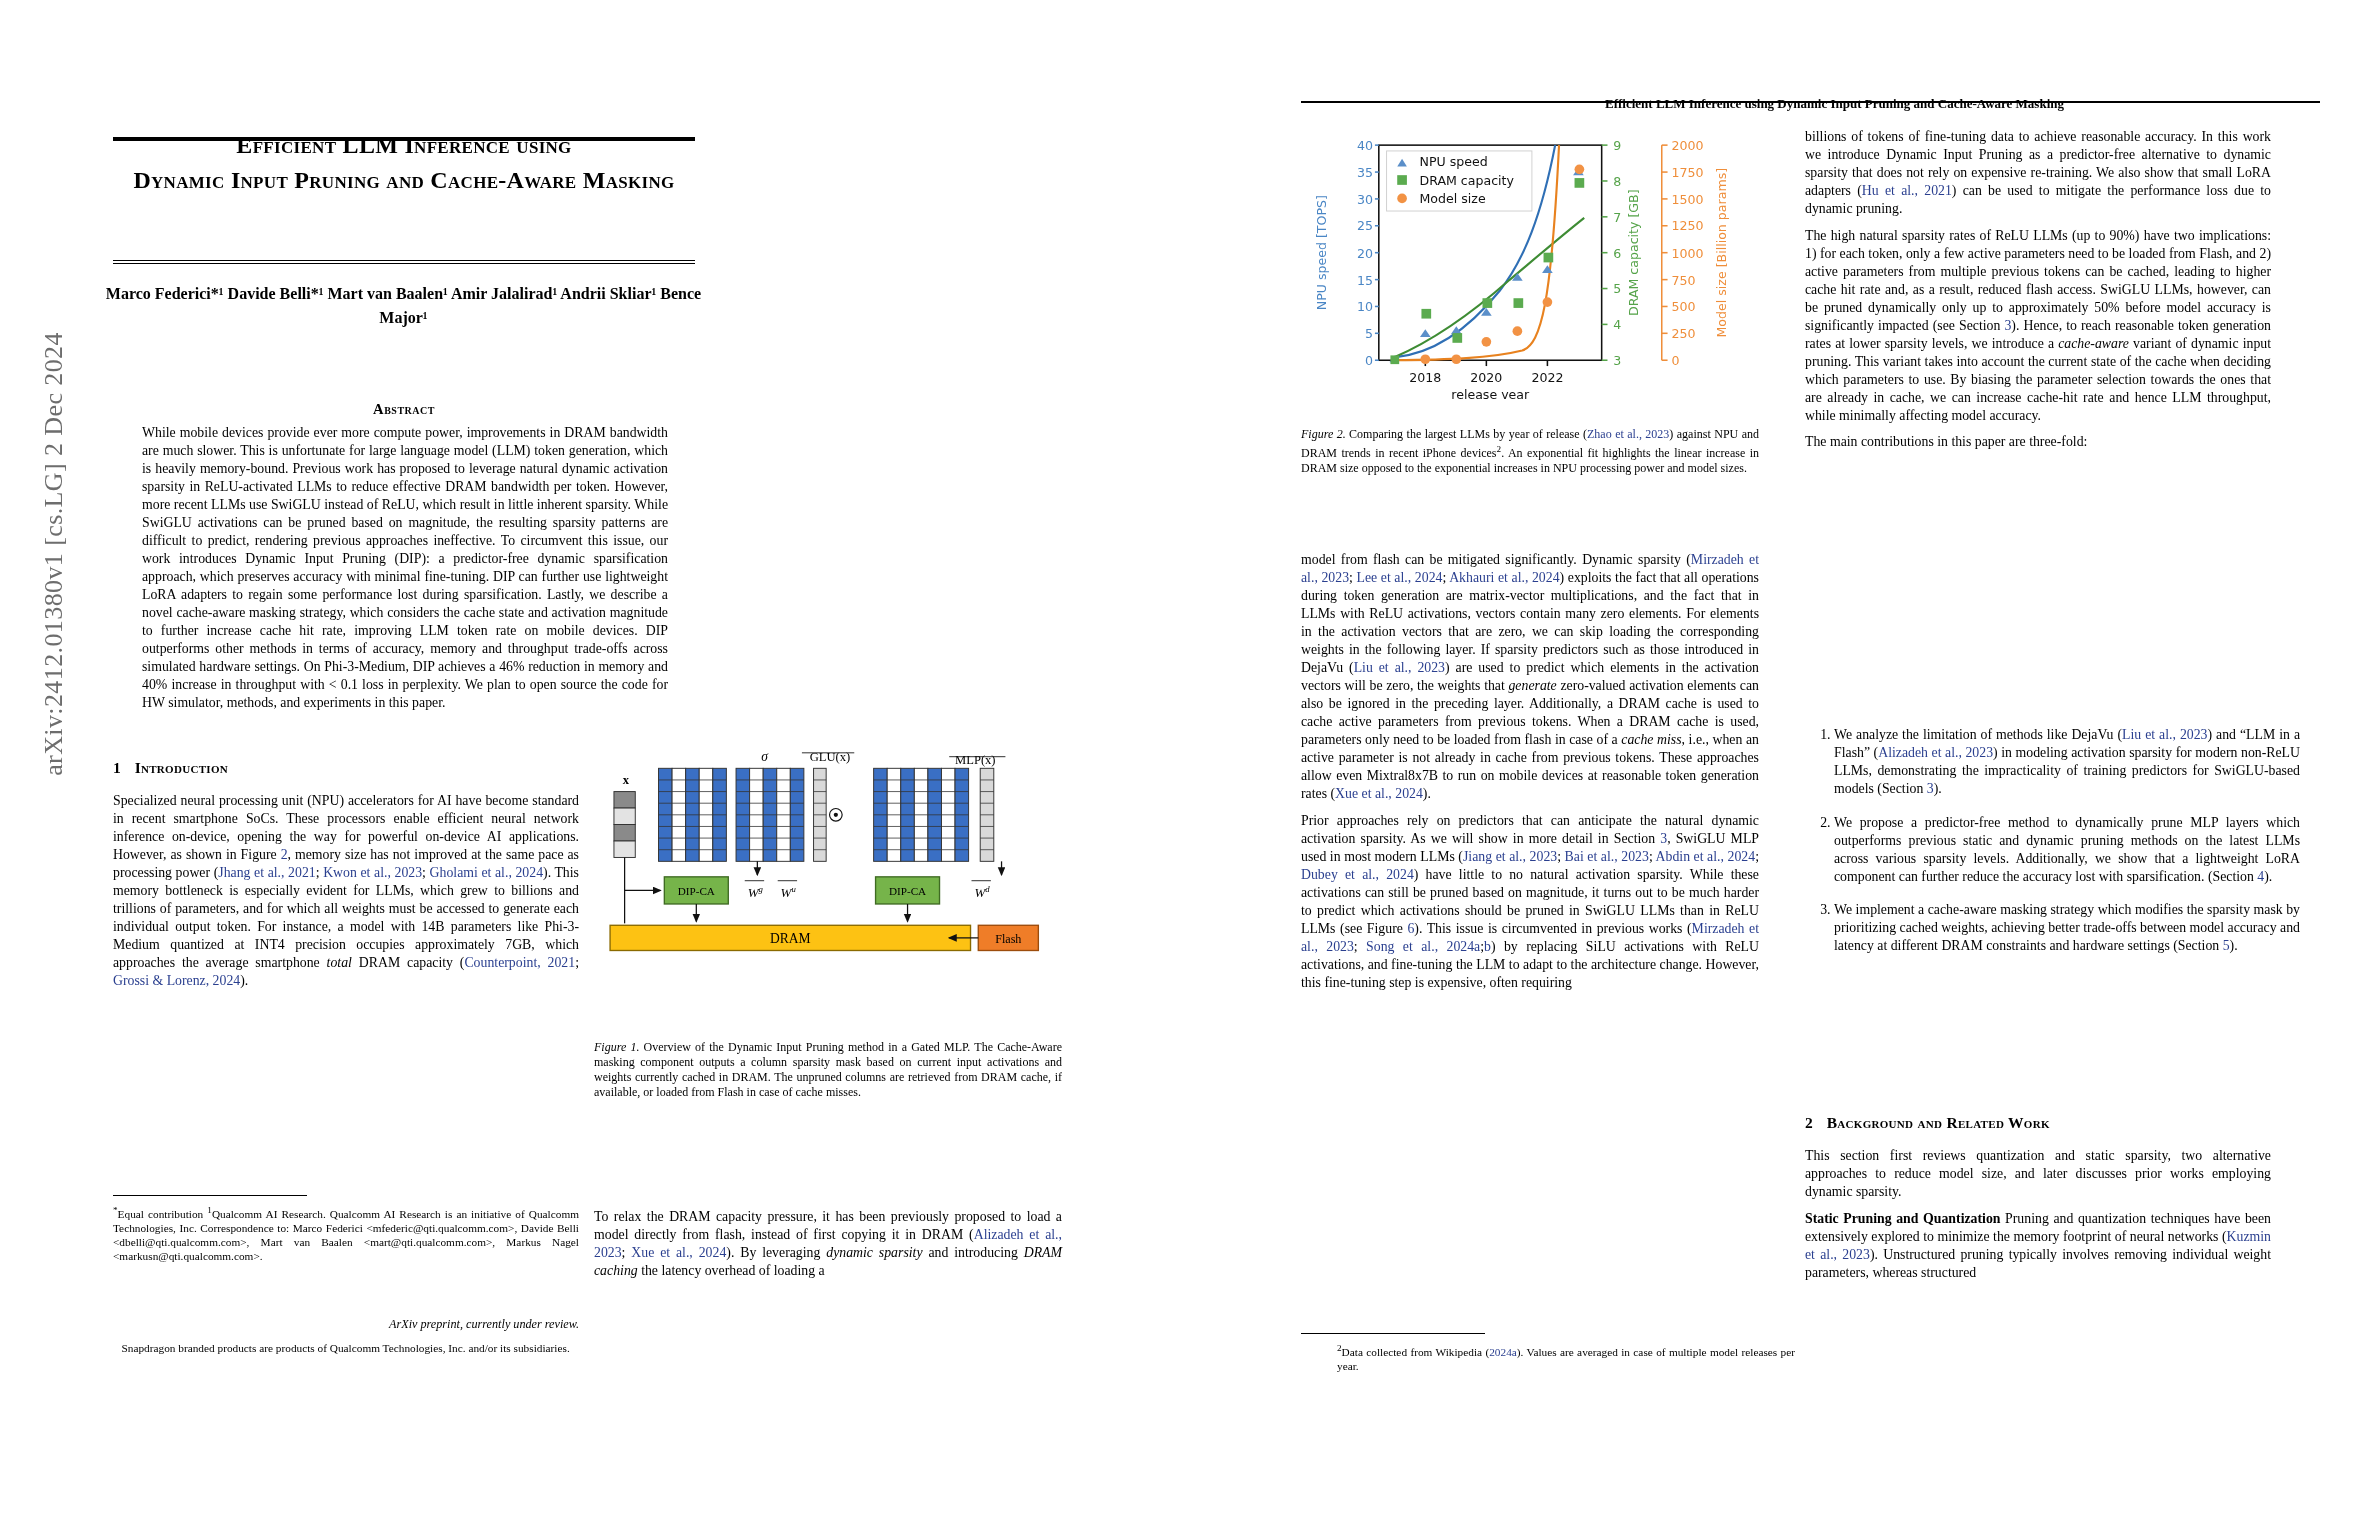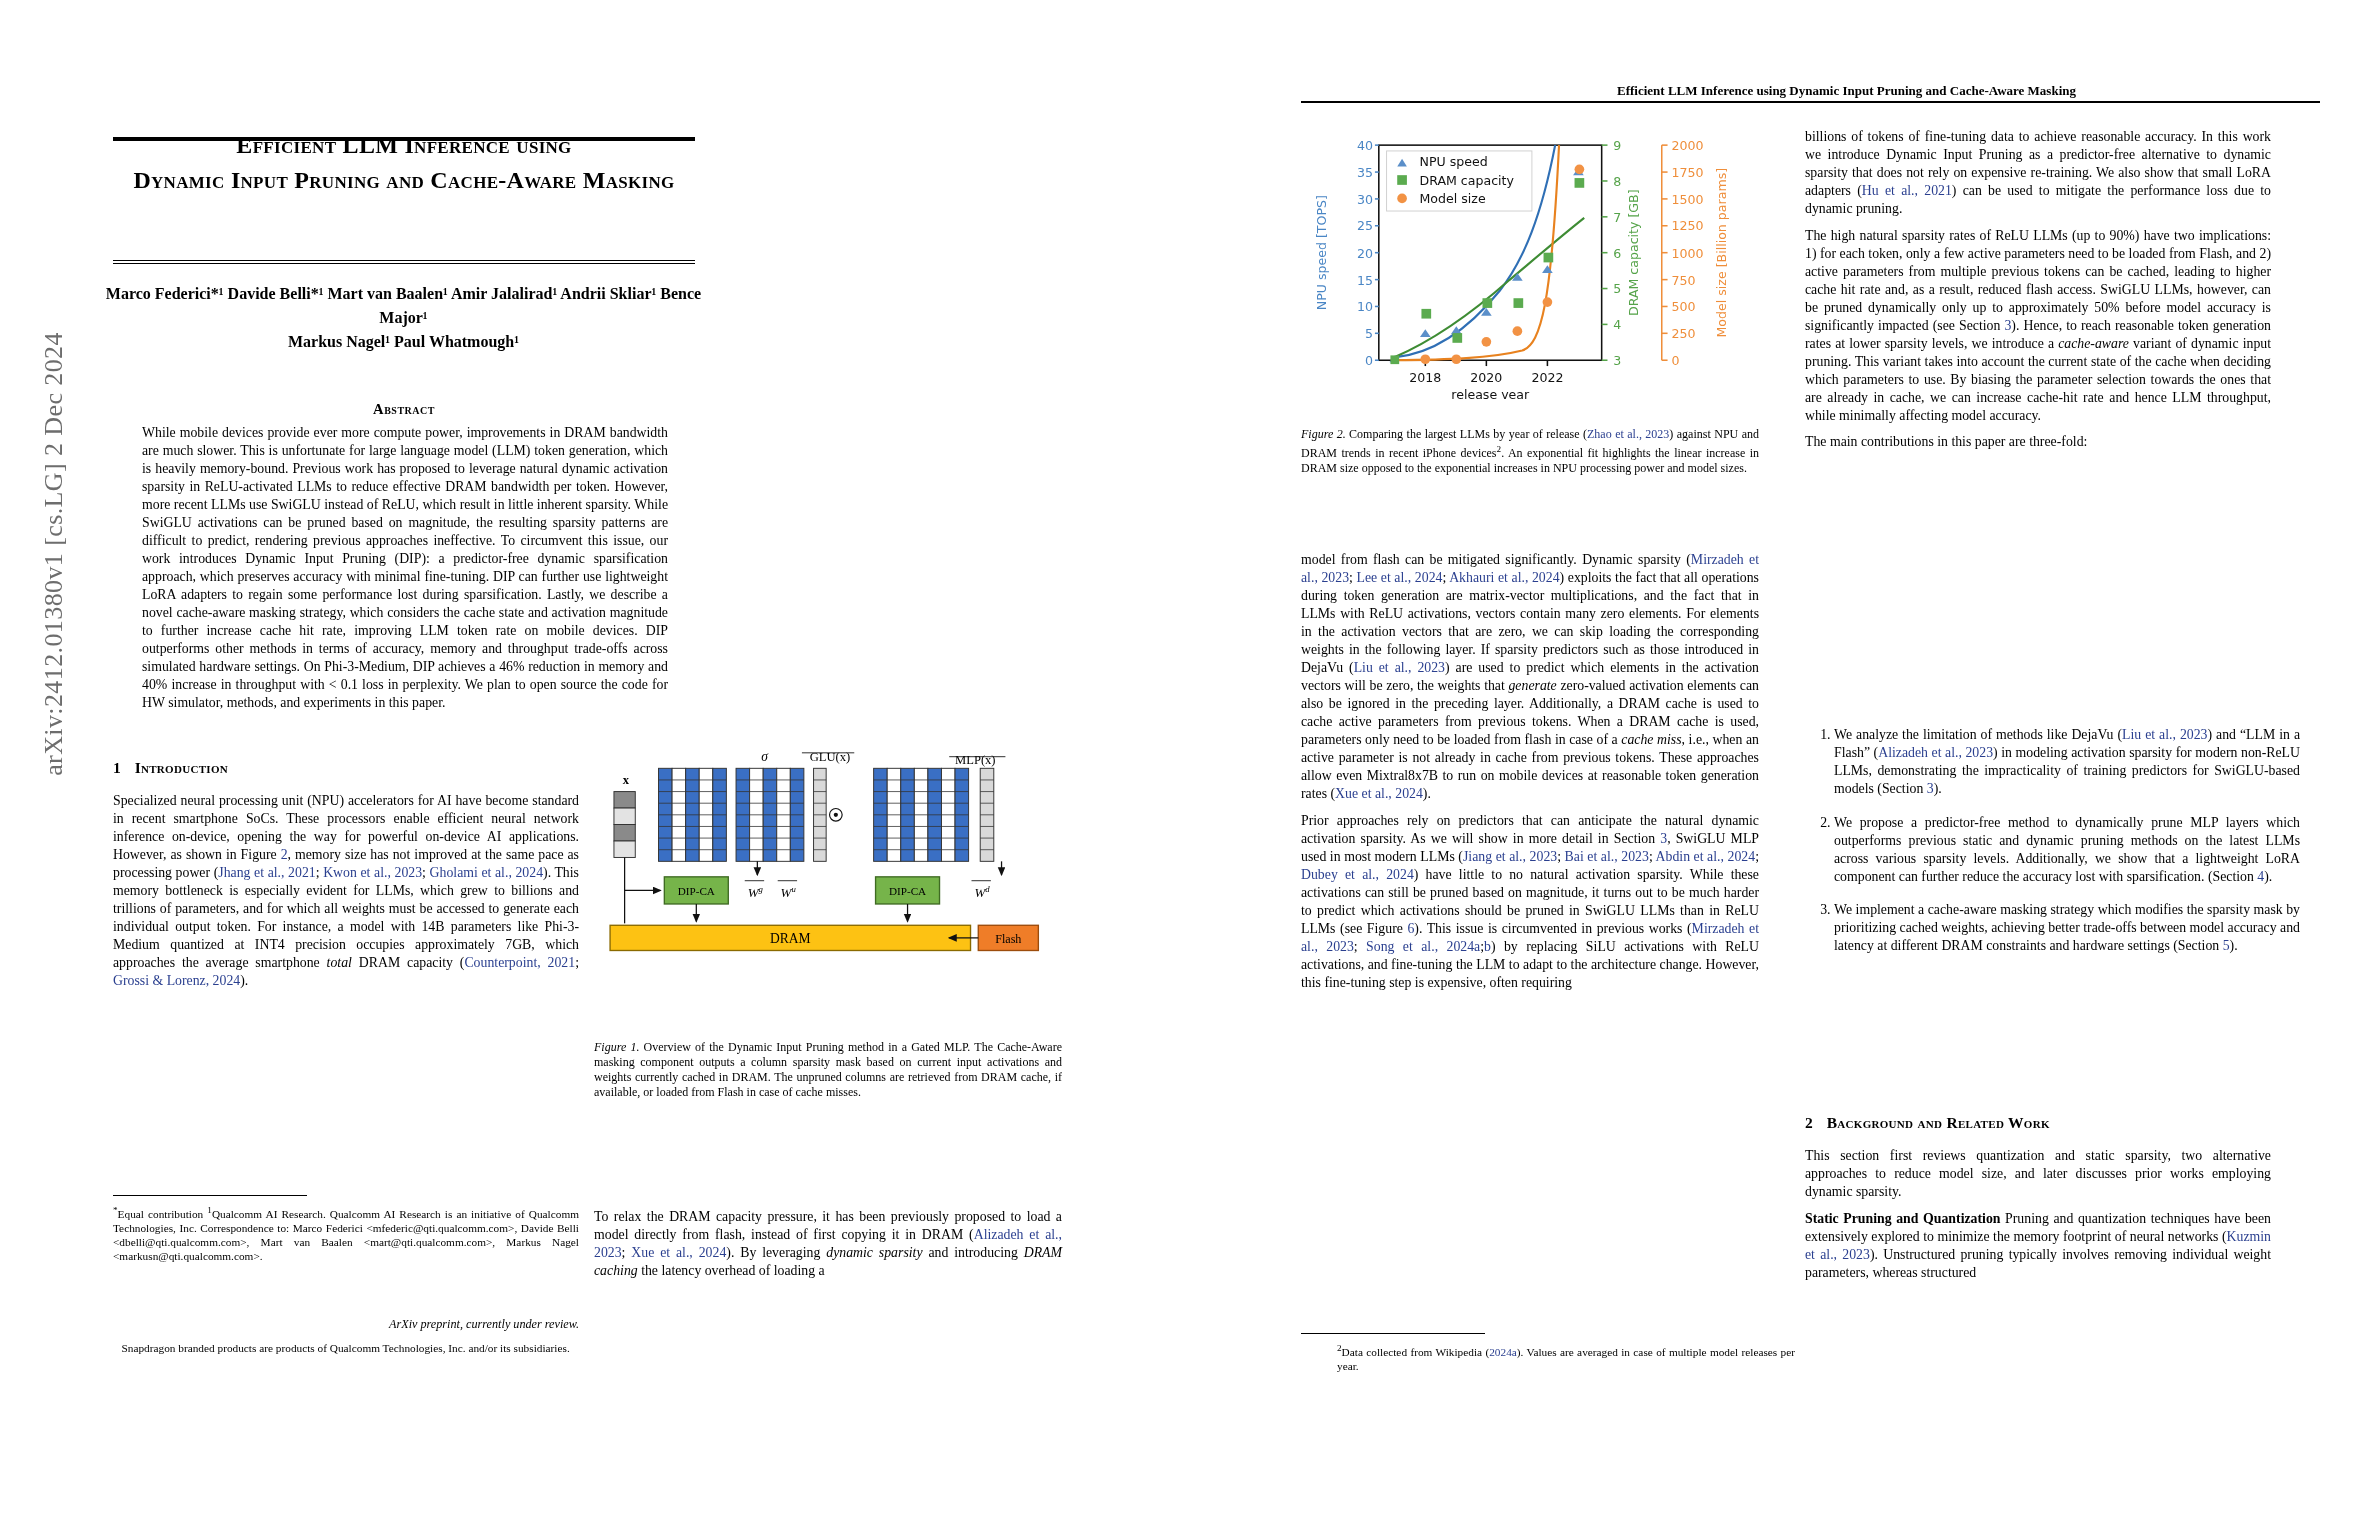--- a/index.html
+++ b/index.html
@@ -94,21 +94,20 @@
 
     <div class="title">
       <div>Efficient LLM Inference using</div>
       <div>Dynamic Input Pruning and Cache-Aware Masking</div>
     </div>
 
     <div class="rule-double" style="left:113px;top:260px;width:582px;"></div>
 
     <div class="authors">
       <div>Marco Federici*¹   Davide Belli*¹   Mart van Baalen¹   Amir Jalalirad¹   Andrii Skliar¹   Bence Major¹</div>
-      <div>Markus Nagel¹   Paul Whatmough¹</div>
     </div>
 
     <div class="abs-head">Abstract</div>
     <div class="abstract">While mobile devices provide ever more compute power, improvements in DRAM bandwidth are much slower. This is unfortunate for large language model (LLM) token generation, which is heavily memory-bound. Previous work has proposed to leverage natural dynamic activation sparsity in ReLU-activated LLMs to reduce effective DRAM bandwidth per token. However, more recent LLMs use SwiGLU instead of ReLU, which result in little inherent sparsity. While SwiGLU activations can be pruned based on magnitude, the resulting sparsity patterns are difficult to predict, rendering previous approaches ineffective. To circumvent this issue, our work introduces Dynamic Input Pruning (DIP): a predictor-free dynamic sparsification approach, which preserves accuracy with minimal fine-tuning. DIP can further use lightweight LoRA adapters to regain some performance lost during sparsification. Lastly, we describe a novel cache-aware masking strategy, which considers the cache state and activation magnitude to further increase cache hit rate, improving LLM token rate on mobile devices. DIP outperforms other methods in terms of accuracy, memory and throughput trade-offs across simulated hardware settings. On Phi-3-Medium, DIP achieves a 46% reduction in memory and 40% increase in throughput with &lt; 0.1 loss in perplexity. We plan to open source the code for HW simulator, methods, and experiments in this paper.</div>
 
     <div class="sec-head s1">
       <span class="num">1</span><span>Introduction</span>
     </div>
 
     <div class="colL">
@@ -256,21 +255,21 @@
       <i>Figure 1.</i><span> Overview of the Dynamic Input Pruning method in a Gated MLP. The Cache-Aware masking component outputs a column sparsity mask based on current input activations and weights currently cached in DRAM. The unpruned columns are retrieved from DRAM cache, if available, or loaded from Flash in case of cache misses.</span>
     </div>
 
     <div class="colL second">
       <p><span>To relax the DRAM capacity pressure, it has been previously proposed to load a model directly from flash, instead of first copying it in DRAM (</span><span class="cite">Alizadeh et al., 2023</span><span>; </span><span class="cite">Xue et al., 2024</span><span>). By leveraging </span><i>dynamic sparsity</i><span> and introducing </span><i>DRAM caching</i><span> the latency overhead of loading a</span></p>
     </div>
   </div>
 
   <div class="page pageR">
 
-    <div class="runhead" style="left:280px;">Efficient LLM Inference using Dynamic Input Pruning and Cache-Aware Masking</div>
+    <div class="runhead" style="left:268px;margin-top:13px;">Efficient LLM Inference using Dynamic Input Pruning and Cache-Aware Masking</div>
     <div class="runrule" style="left:113px;width:1019px;"></div>
 
     <div class="fig2box" style="left:113px;">
       <svg width="456" height="281" viewBox="0 0 470 290">
 
         <rect x="80" y="28" width="230" height="222" fill="none" stroke="#111" stroke-width="1.6"></rect>
 
         <g font-family="DejaVu Sans, sans-serif" font-size="13" fill="#4a86c5">
           <text x="74" y="33" text-anchor="end">40</text>
             <line x1="76" y1="28" x2="80" y2="28" stroke="#4a86c5" stroke-width="1.6"></line>

